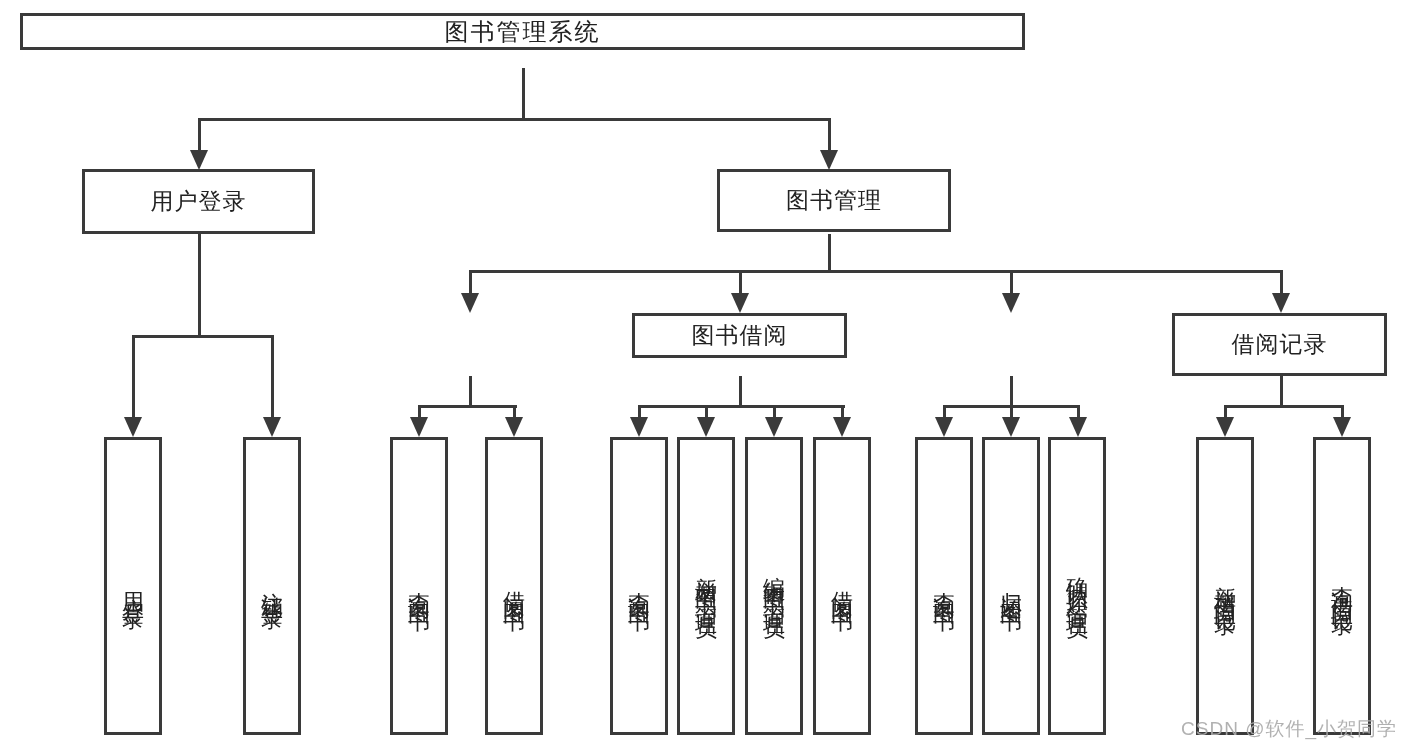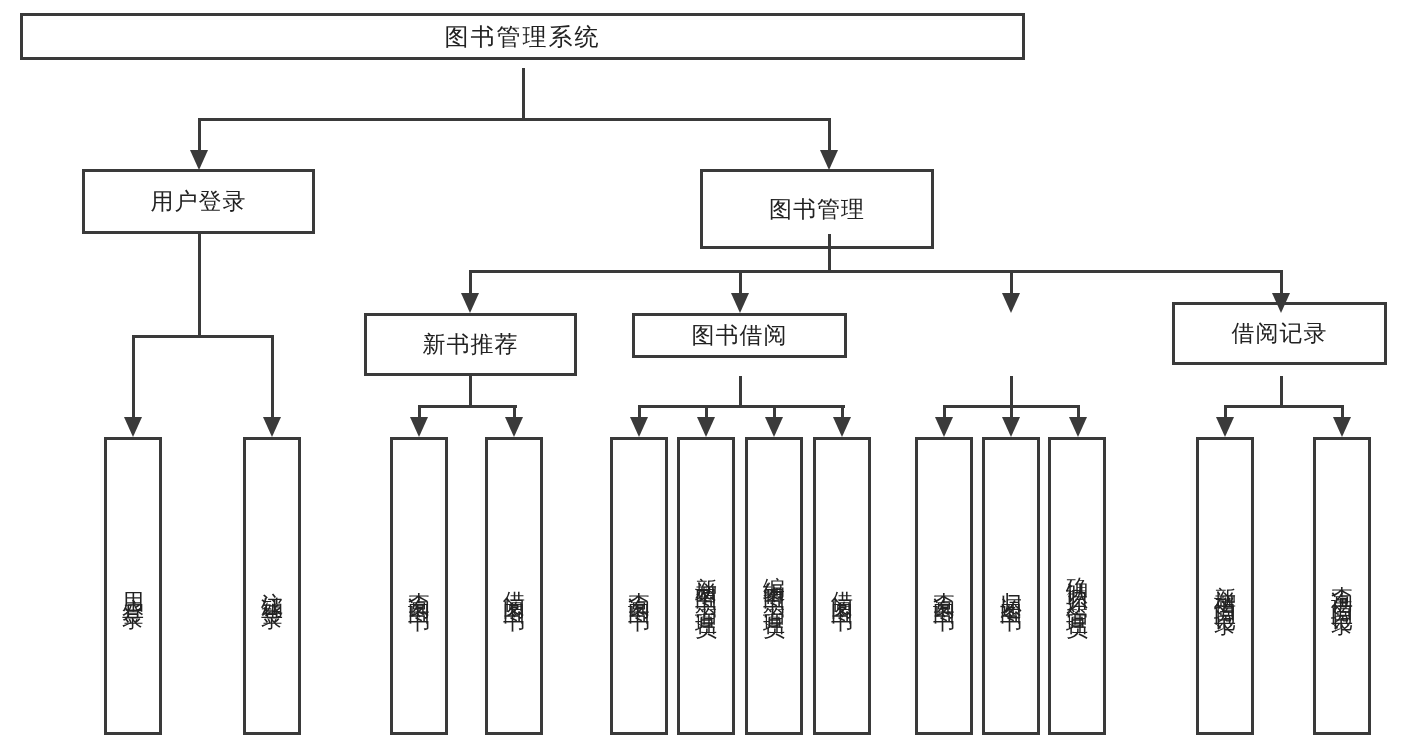--- a/index.html
+++ b/index.html
@@ -49,42 +49,39 @@
     color:rgba(170,170,170,0.92);
     letter-spacing:1px;
     z-index:10;
   }
 </style>
 </head>
 <body>
 
 <div id="canvas">
 
-  <div class="node hnode rootnode" style="left:20px;top:13px;width:1005px;height:47px;">
+  <div class="node hnode rootnode" style="left:20px;top:13px;width:1005px;height:37px;">
     <span>图书管理系统</span>
   </div>
 
   <div class="node hnode" style="left:82px;top:169px;width:233px;height:65px;">
     <span>用户登录</span>
   </div>
 
-  <div class="node hnode" style="left:700px;top:169px;width:234px;height:80px;">
+  <div class="node hnode" style="left:717px;top:169px;width:234px;height:63px;">
     <span>图书管理</span>
   </div>
 
-  <div class="node hnode" style="left:364px;top:313px;width:213px;height:63px;">
-    <span>新书推荐</span>
-  </div>
 
   <div class="node hnode" style="left:632px;top:313px;width:215px;height:45px;">
     <span>图书借阅</span>
   </div>
 
 
-  <div class="node hnode" style="left:1172px;top:302px;width:215px;height:63px;">
+  <div class="node hnode" style="left:1172px;top:313px;width:215px;height:63px;">
     <span>借阅记录</span>
   </div>
 
   <div class="node vnode" style="left:104px;">
     <span class="vtext">用户登录</span>
   </div>
   <div class="node vnode" style="left:243px;">
     <span class="vtext">注销登录</span>
   </div>
   <div class="node vnode" style="left:390px;">
@@ -173,14 +170,15 @@
   <div class="cline" style="left:1076.5px;top:408px;width:3px;height:9px;"></div>
   <div class="arr" style="left:1069px;top:417px;"></div>
 
   <div class="cline" style="left:1279.5px;top:376px;width:3px;height:32px;"></div>
   <div class="cline" style="left:1223.5px;top:405px;width:120px;height:3px;"></div>
   <div class="cline" style="left:1223.5px;top:408px;width:3px;height:9px;"></div>
   <div class="arr" style="left:1216px;top:417px;"></div>
   <div class="cline" style="left:1340.5px;top:408px;width:3px;height:9px;"></div>
   <div class="arr" style="left:1333px;top:417px;"></div>
 
+  <div id="watermark">CSDN @软件_小贺同学</div>
 
 </div>
 
 </body></html>

